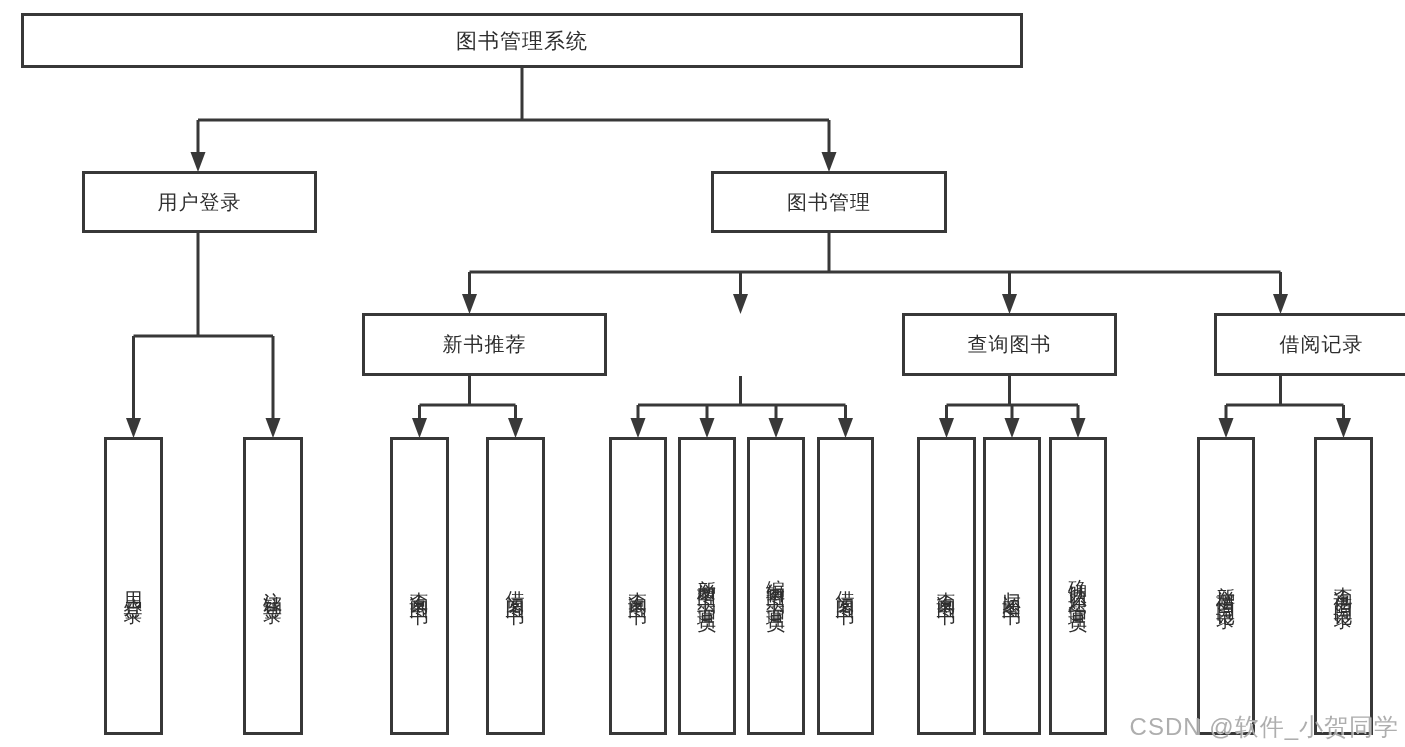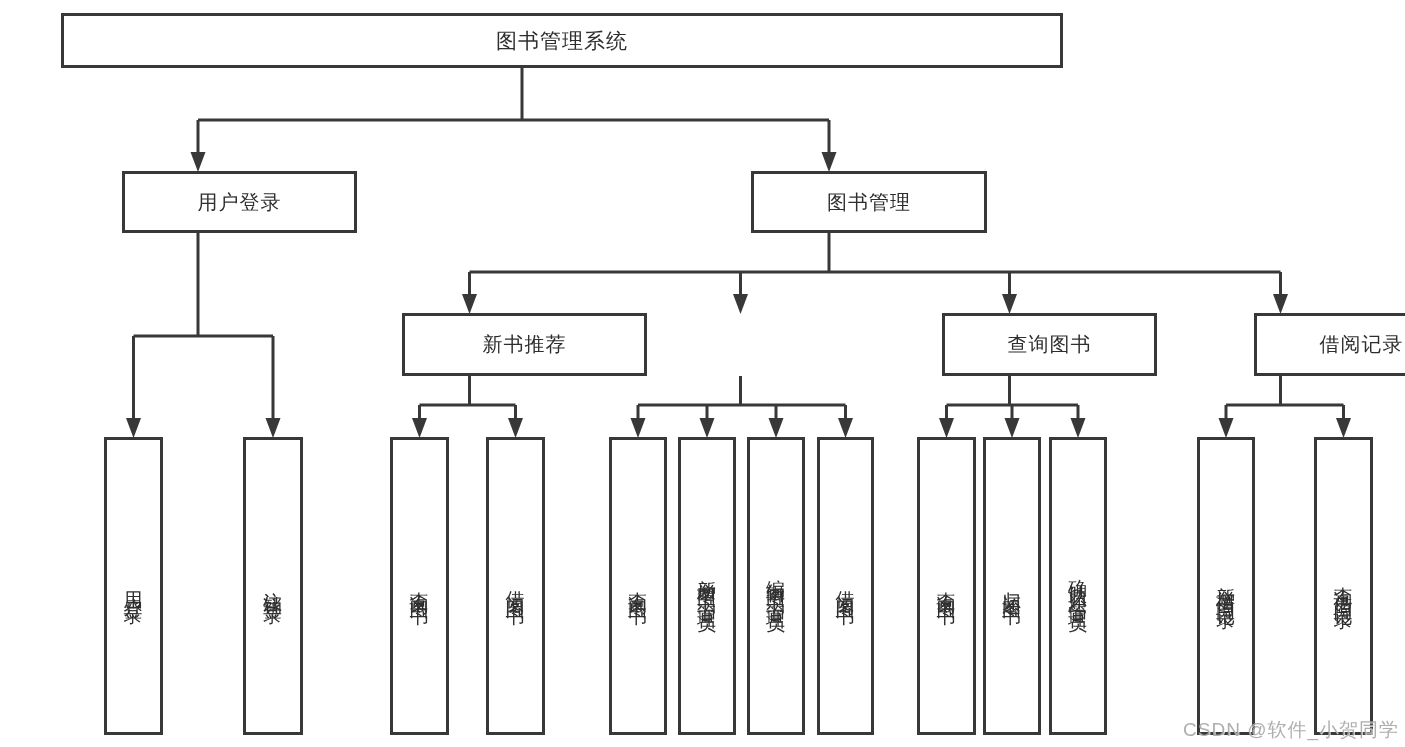--- a/index.html
+++ b/index.html
@@ -22,21 +22,20 @@
     position: absolute;
     box-sizing: border-box;
     border: 3px solid #383838;
     background: #ffffff;
     display: flex;
     align-items: center;
     justify-content: center;
     font-size: 20px;
     letter-spacing: 1px;
     white-space: nowrap;
-    margin-left: 40px;
   }
   .root-node { font-size: 21px; }
   .leaf {
     position: absolute;
     box-sizing: border-box;
     top: 437px;
     height: 298px;
     width: 59px;
     border: 3px solid #383838;
     background: #ffffff;
@@ -49,21 +48,21 @@
     text-orientation: mixed;
     font-size: 19px;
     letter-spacing: 5px;
     line-height: 1;
     color: #2e2e2e;
   }
   .watermark {
     position: absolute;
     right: 6px;
     bottom: 4px;
-    font-size: 19px;
+    font-size: 24px;
     color: rgba(165,165,165,0.9);
     text-shadow: 1px 1px 0 rgba(255,255,255,0.7);
     letter-spacing: 1px;
     white-space: nowrap;
   }
 </style>
 </head>
 <body>
 
 <div id="canvas">

